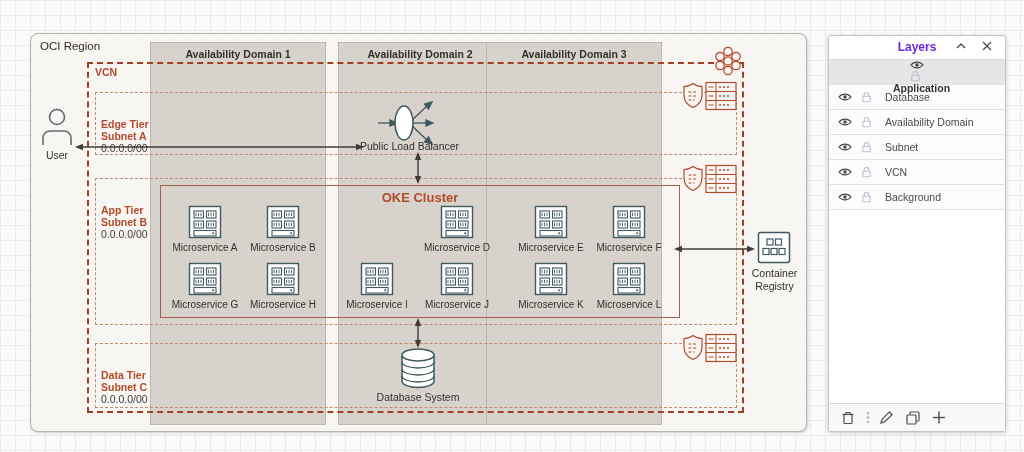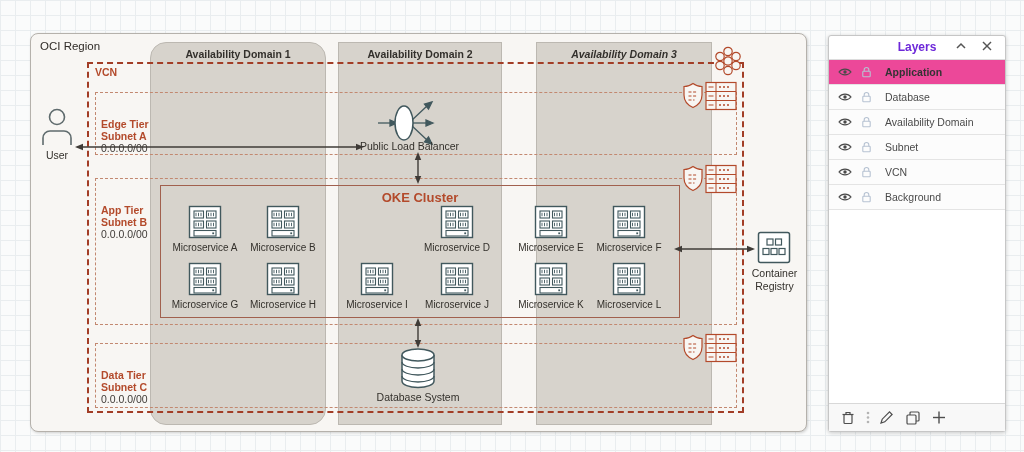--- a/index.html
+++ b/index.html
@@ -7,21 +7,21 @@
   .canvas{position:relative;width:1024px;height:452px;overflow:hidden;
     background-color:#fafbfb;
     background-image:linear-gradient(#e9edef 1px,transparent 1px),linear-gradient(90deg,#e9edef 1px,transparent 1px);
     background-size:15px 15px;}
   .abs{position:absolute;}
   
   .region{left:30px;top:33px;width:775px;height:397px;background:#f8f6f3;border:1px solid #b5b1ab;border-radius:8px;box-shadow:1px 1px 3px rgba(0,0,0,.18);}
   .region-label{left:40px;top:40px;font-size:11.5px;font-weight:normal;color:#2f2b27;}
   
   .ad{top:42px;height:383px;background:#d7d3cc;border:1px solid #bcb8b1;box-sizing:border-box;}
-  .ad1{left:150px;width:176px;border-radius:16px;} .ad2{left:338px;width:164px;} .ad3{left:536px;width:176px;font-style:italic;}
+  .ad1{left:150px;width:176px;} .ad2{left:338px;width:164px;} .ad3{left:486px;width:176px;}
   .ad-header{position:absolute;left:0;top:5px;width:100%;text-align:center;font-size:10.5px;font-weight:bold;color:#33302c;}
   
   .vcn-box{left:87px;top:62px;width:657px;height:351px;border:2px dashed #a23d26;box-sizing:border-box;}
   .vcn-label{left:95px;top:66px;font-size:10.5px;font-weight:bold;color:#b34a2b;}
   .subnet{left:95px;width:642px;border:1px dashed #c28870;box-sizing:border-box;}
   .subnet-a{top:92px;height:63px;} .subnet-b{top:178px;height:147px;} .subnet-c{top:343px;height:65px;}
   .subnet-label{position:absolute;left:5px;top:4px;font-size:10.5px;line-height:12px;color:#3f3b37;margin-top:21px;}
   .subnet-label .tier{font-weight:bold;color:#b34a2b;display:block;}
   .oke{left:160px;top:185px;width:520px;height:133px;border:1px solid #a1604e;box-sizing:border-box;}
   .oke-label{position:absolute;left:0;top:4px;width:100%;text-align:center;font-size:13px;font-weight:bold;color:#b34a2b;}
@@ -31,21 +31,21 @@
   .node-label{font-size:10.5px;color:#33302b;text-align:center;}
   svg{display:block;}
   .ms svg{margin:0 auto;}
   
   .panel{left:828px;top:35px;width:178px;height:397px;background:#fff;border:1px solid #c6c6c6;border-radius:3px;box-shadow:0 1px 4px rgba(0,0,0,.2);box-sizing:border-box;}
   .panel-header{position:relative;height:23px;border-bottom:1px solid #dcdcdc;}
   .panel-title{position:absolute;left:0;top:4px;width:100%;text-align:center;font-size:12px;font-weight:bold;color:#6d28d9;}
   .panel-btn{position:absolute;top:4px;cursor:pointer;}
   .btn-collapse{right:38px;} .btn-close{right:12px;}
   .layer-row{display:flex;align-items:center;height:24px;border-bottom:1px solid #e4e4e4;background:#fcfcfc;padding-left:9px;}
-  .layer-row.selected{background:#ec4899;}
+  .layer-row.selected{background:#e5e5e5;flex-direction:column;}
   .layer-row .eye{margin-right:9px;display:flex;} .layer-row .lock{margin-right:13px;display:flex;}
   .layer-label{font-size:10.5px;color:#4a4a4a;}
   .layer-row.selected .layer-label{font-weight:bold;color:#333;}
   .panel-toolbar{position:absolute;left:0;bottom:0;width:100%;height:28px;border-top:1px solid #d8d8d8;background:#f8f8f8;display:flex;align-items:center;padding-left:12px;box-sizing:border-box;}
   .panel-toolbar span{display:flex;margin-right:11px;cursor:pointer;}
   
   .arrows{left:0;top:0;pointer-events:none;}
 </style>
 </head>
 <body>

